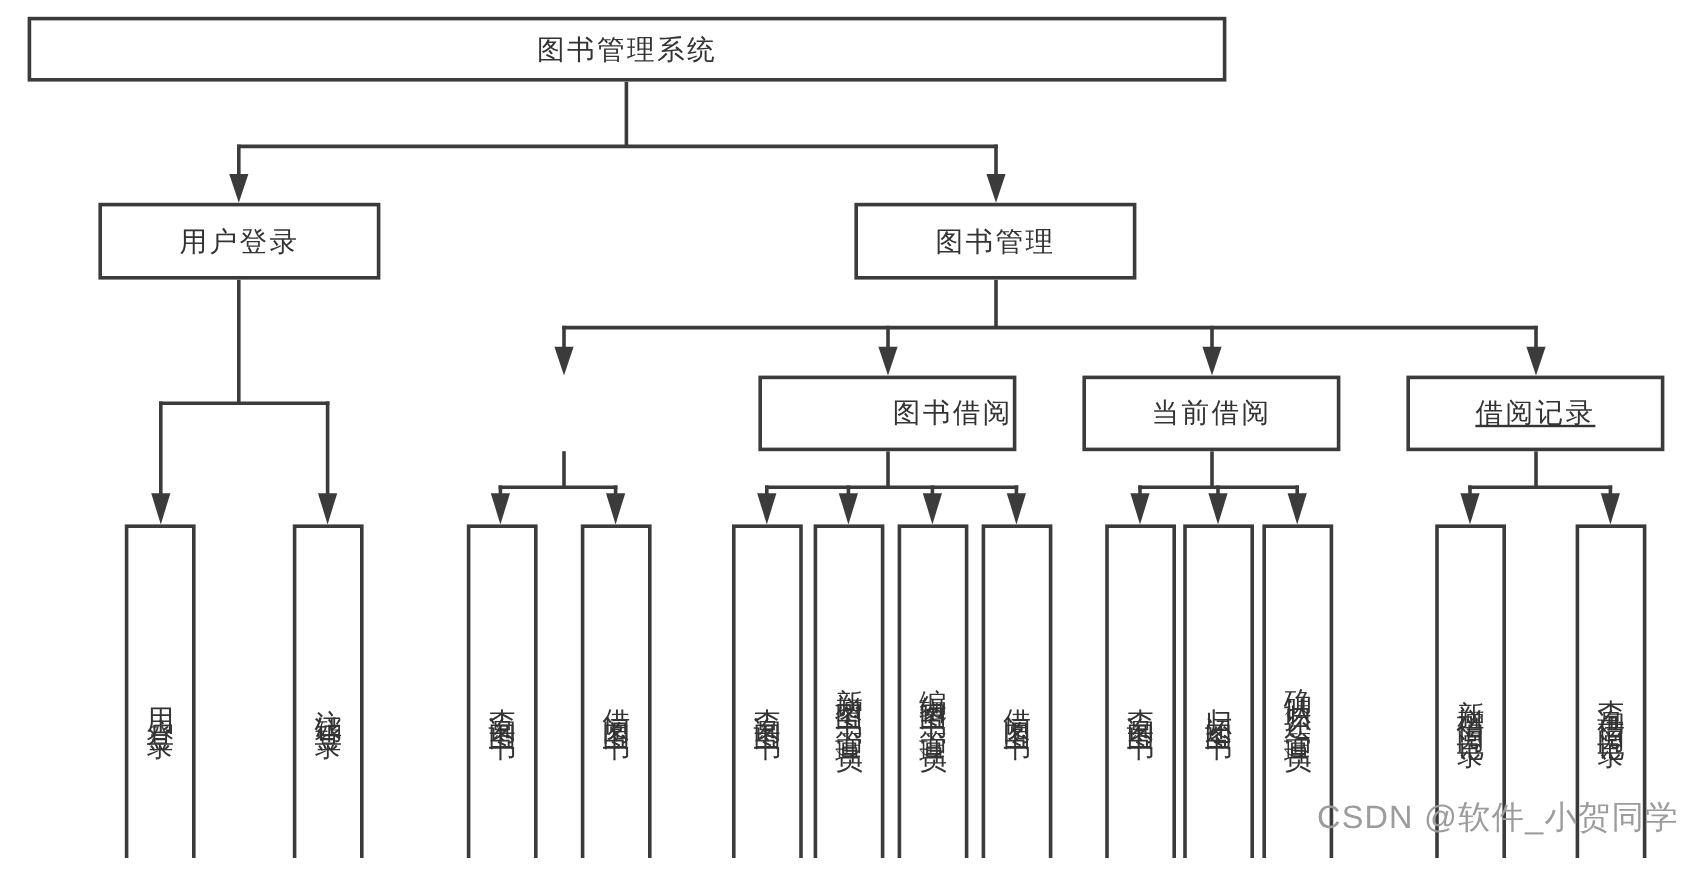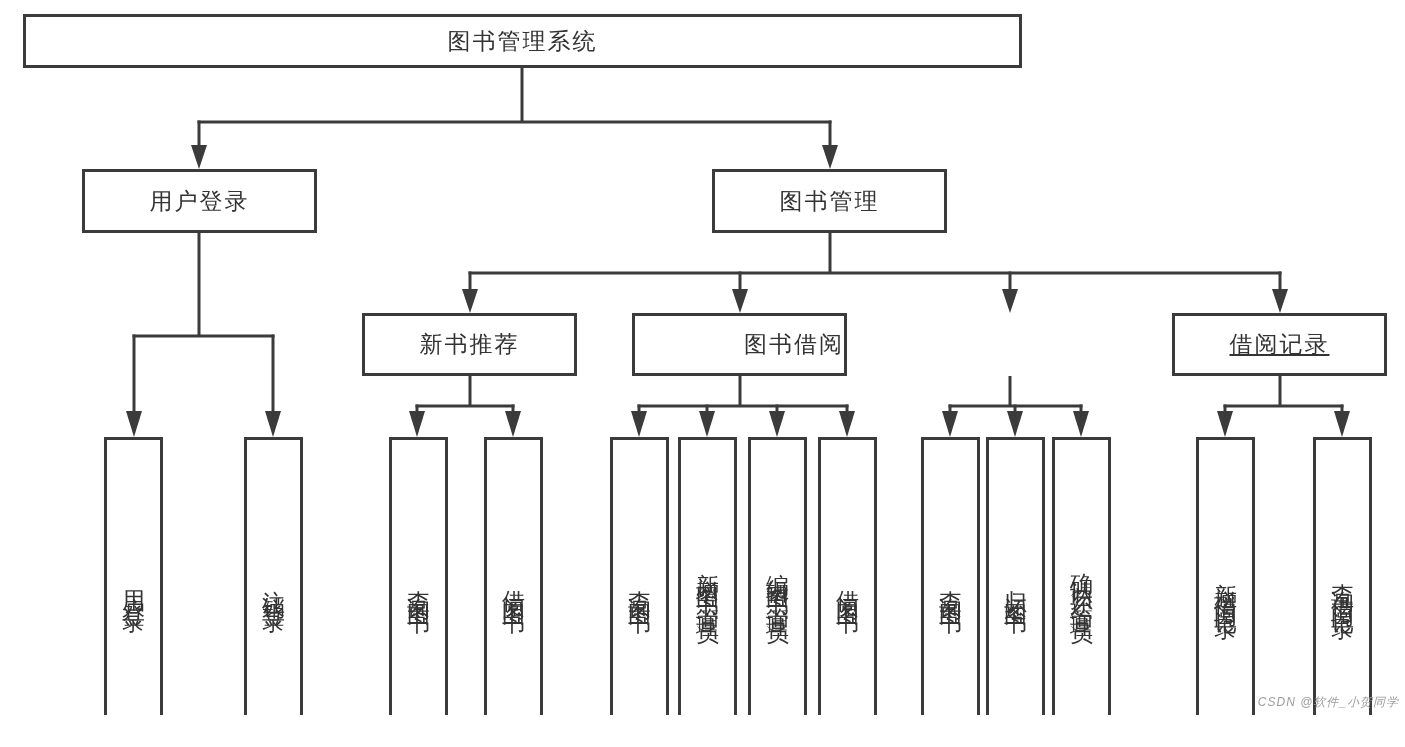--- a/index.html
+++ b/index.html
@@ -60,27 +60,26 @@
   .leaf-6  { left: 748px; }
   .leaf-7  { left: 818px; }
   .leaf-8  { left: 921px; }
   .leaf-9  { left: 986px; }
   .leaf-10 { left: 1052px; }
   .leaf-11 { left: 1196px; }
   .leaf-12 { left: 1313px; }
   .watermark {
     position: absolute;
     right: 6px;
-    bottom: 4px;
-    font-size: 12px;
+    bottom: 16px;
+    font-size: 27px;
     letter-spacing: 1px;
     color: #9c9c9c;
     z-index: 2;
     white-space: nowrap;
-    font-style: italic;
   }
 </style>
 </head>
 <body>
 
 <div class="canvas">
 
   <svg class="connector-layer" width="1405" height="747" viewBox="0 0 1405 747">
     <g stroke="#3b3b3b" stroke-width="3" fill="none">
 
@@ -154,26 +153,26 @@
     <span class="hlabel">图书管理系统</span>
   </div>
 
   <div class="box node-l2-a">
     <span class="hlabel">用户登录</span>
   </div>
   <div class="box node-l2-b">
     <span class="hlabel">图书管理</span>
   </div>
 
-  <div class="box node-l3-0">
-    <span class="hlabel">新书推荐</span>
-  </div>
   <div class="box node-l3-1">
     <span class="hlabel">图书借阅</span>
   </div>
+  <div class="box node-l3-2">
+    <span class="hlabel">当前借阅</span>
+  </div>
   <div class="box node-l3-3">
     <span class="hlabel">借阅记录</span>
   </div>
 
   <div class="box leaf leaf-0">
     <span class="vlabel">用户登录</span>
   </div>
   <div class="box leaf leaf-1">
     <span class="vlabel">注销登录</span>
   </div>

